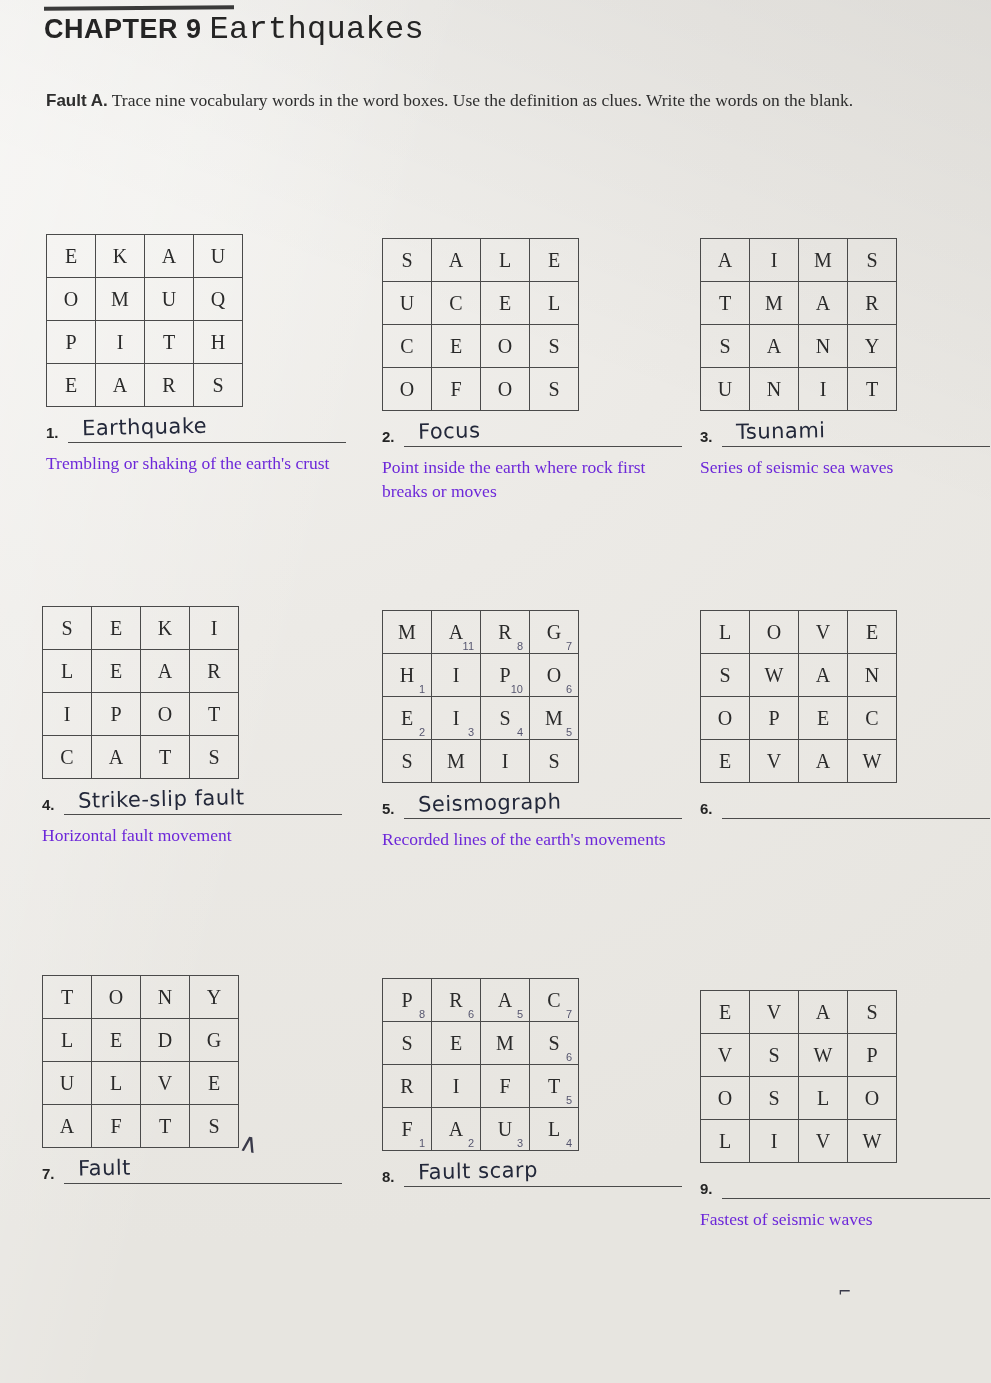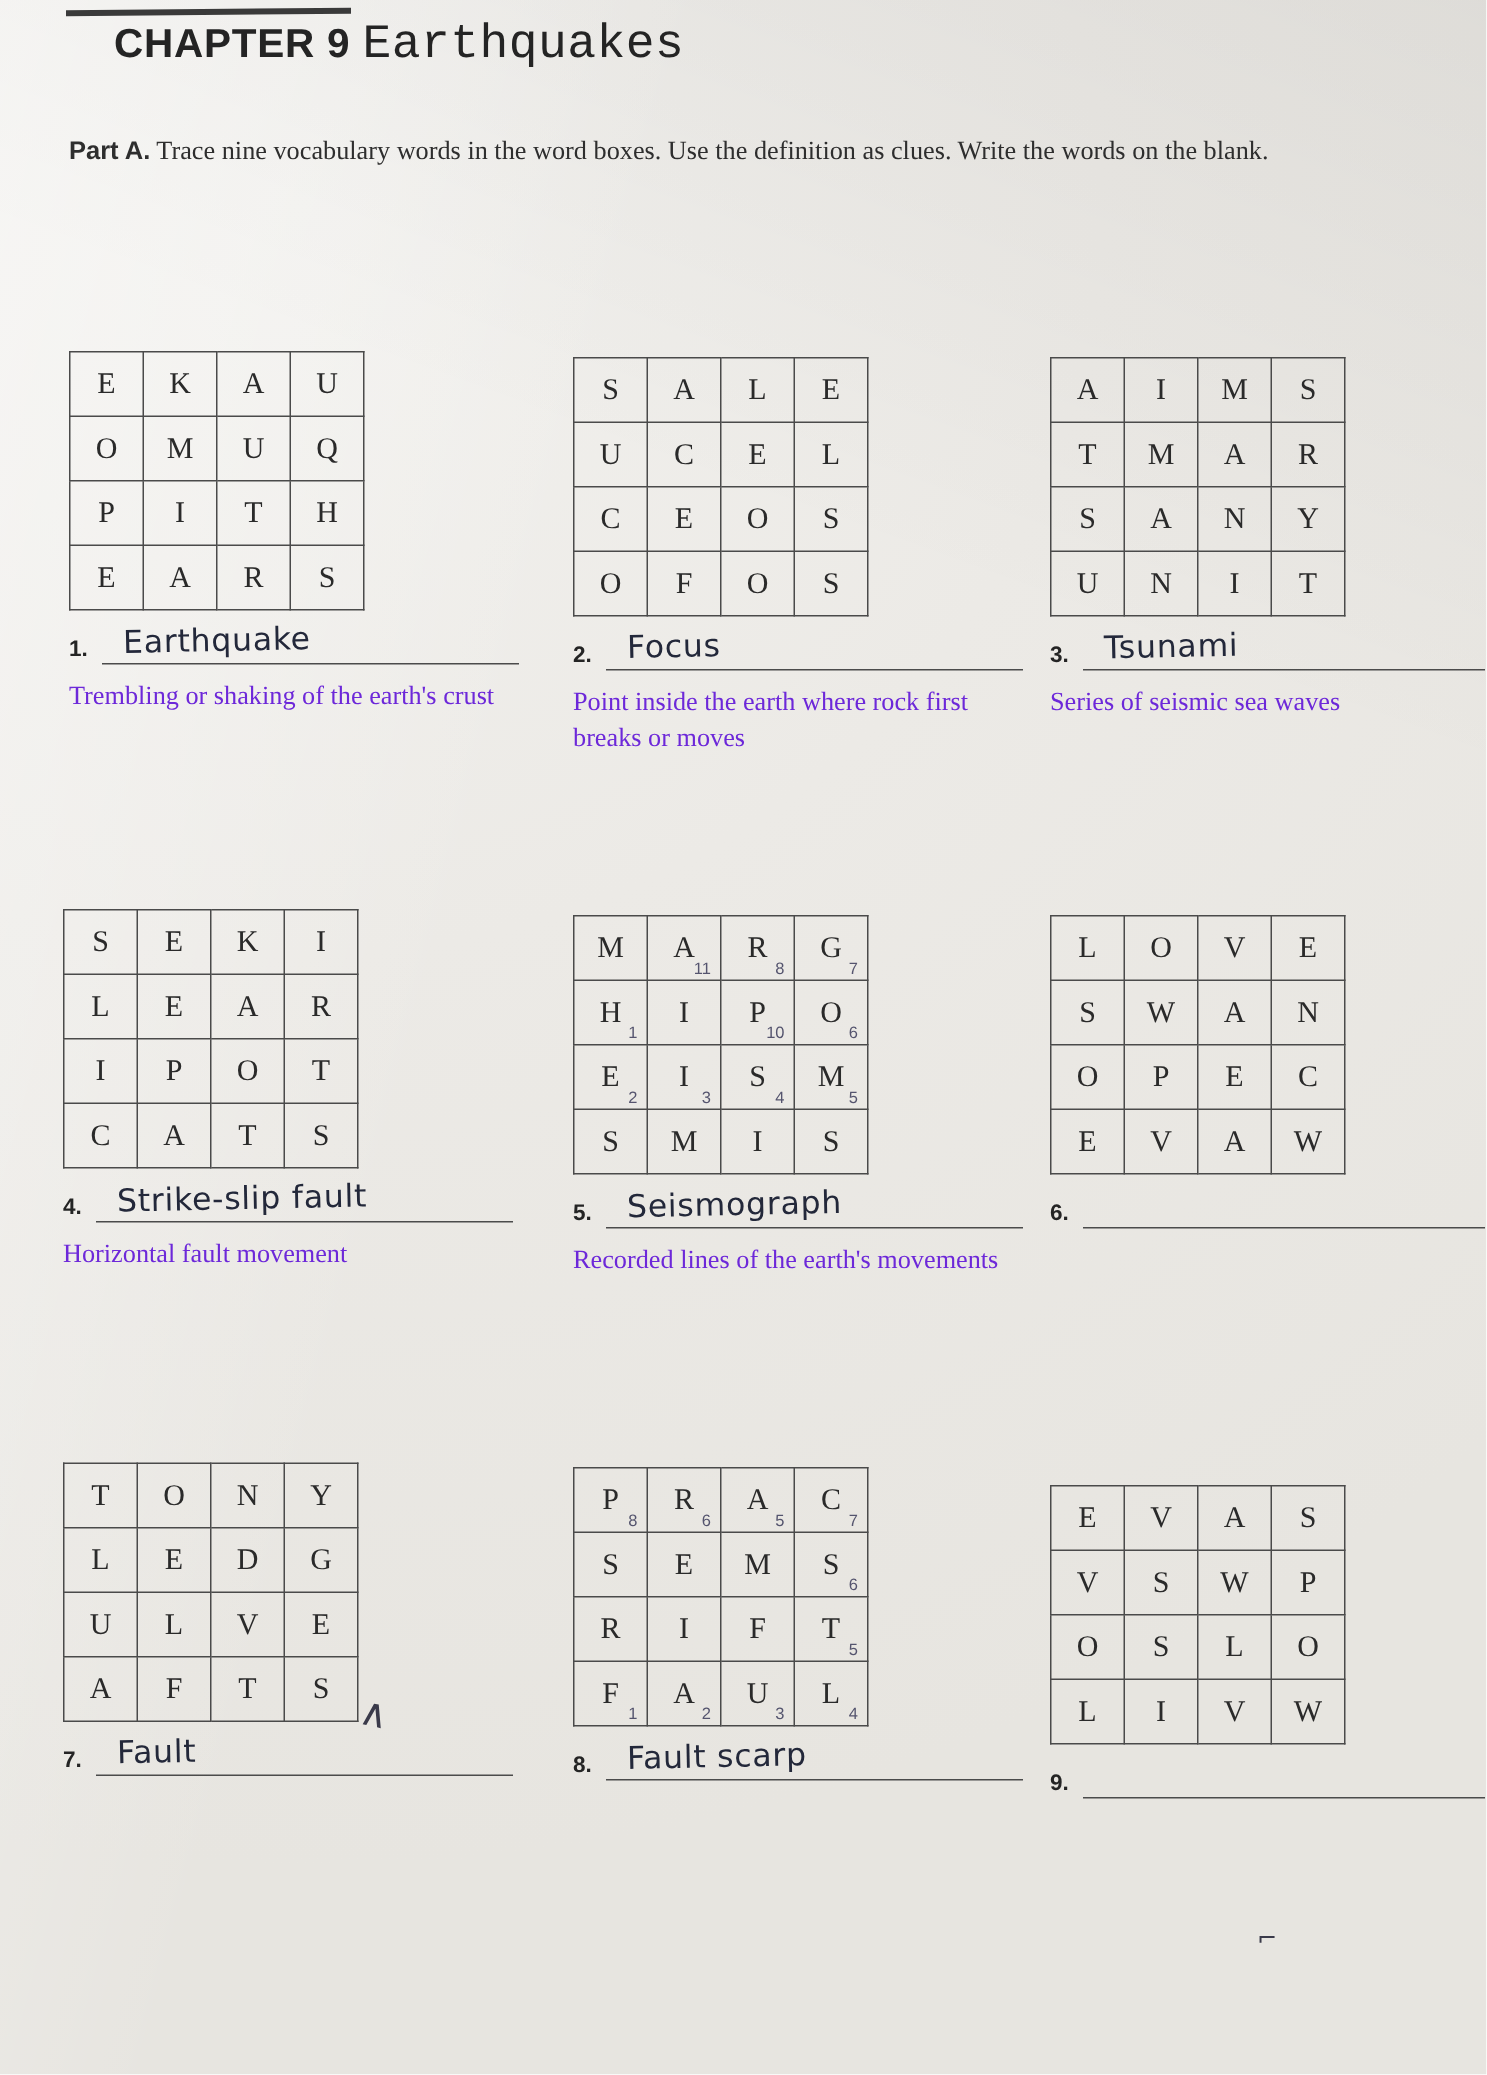--- a/index.html
+++ b/index.html
@@ -53,21 +53,20 @@
     font-size: 31px;
     letter-spacing: 0.3px;
     color: #242424;
     white-space: nowrap;
   }
   .chapter-label {
     font-family: "Liberation Sans", sans-serif;
     font-weight: bold;
     font-size: 27px;
     letter-spacing: 0.5px;
-    margin-left: 32px;
   }
   .chapter-name {
     font-family: Liberation Mono, monospace;
     font-size: 32px;
   }
 
   .instructions {
     position: absolute;
     left: 46px;
     top: 88px;
@@ -165,21 +164,21 @@
 
 <div class="content">
 
   <div class="title-rule"></div>
   <div class="chapter-title">
     <span class="chapter-label">CHAPTER 9</span>
     <span class="chapter-name">Earthquakes</span>
   </div>
 
   <div class="instructions">
-    <b>Part A.</b>
+    <b>Fault A.</b>
     <span>Trace nine vocabulary words in the word boxes. Use the definition as clues. Write the words on the blank.</span>
   </div>
 
   <div class="item" style="left:46px; top:234px; width:300px;">
     <table class="wordbox">
         <tbody id="grid-0">
           <tr>
             <td><span>E</span></td>
             <td><span>K</span></td>
             <td><span>A</span></td>
@@ -505,17 +504,18 @@
             <td><span>W</span></td>
           </tr>
         </tbody>
       </table>
     <div class="answer-row">
       <div class="qnum">9.</div>
       <div class="answer-line">
         <span class="handwriting"></span>
       </div>
     </div>
+    <div class="definition">Fastest of seismic waves</div>
   </div>
 
   <div class="stray" style="left:240px; top:1128px; font-size:26px; transform:rotate(12deg);">∧</div>
   <div class="stray" style="left:838px; top:1282px; font-size:16px;">⌐</div>
 </div>
 
 </body></html>

